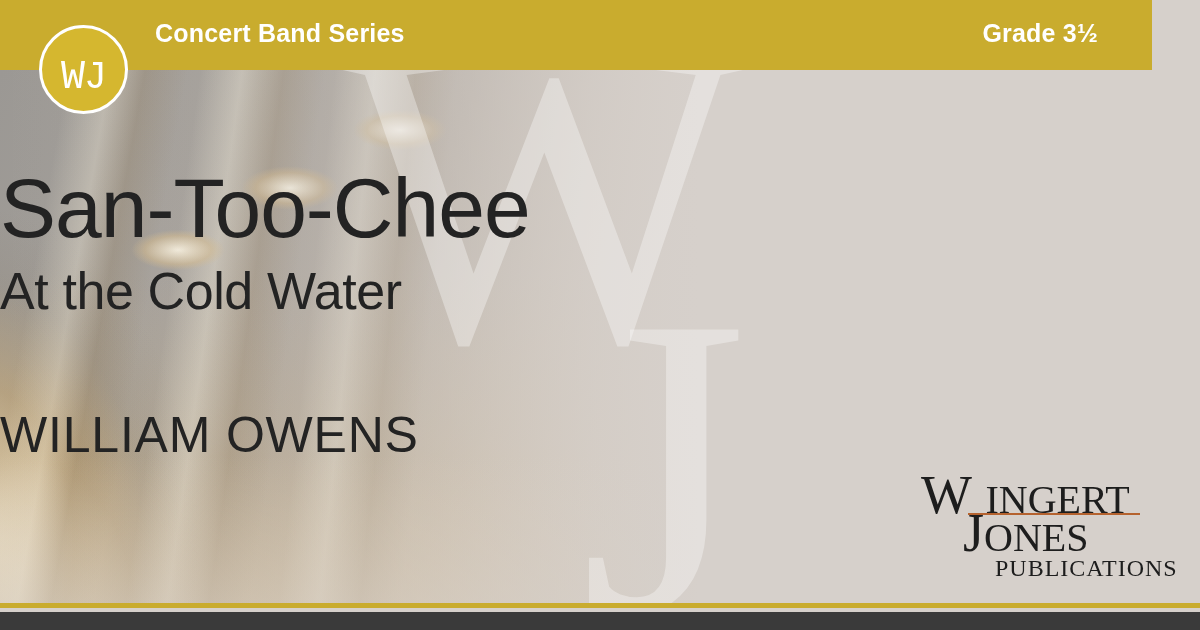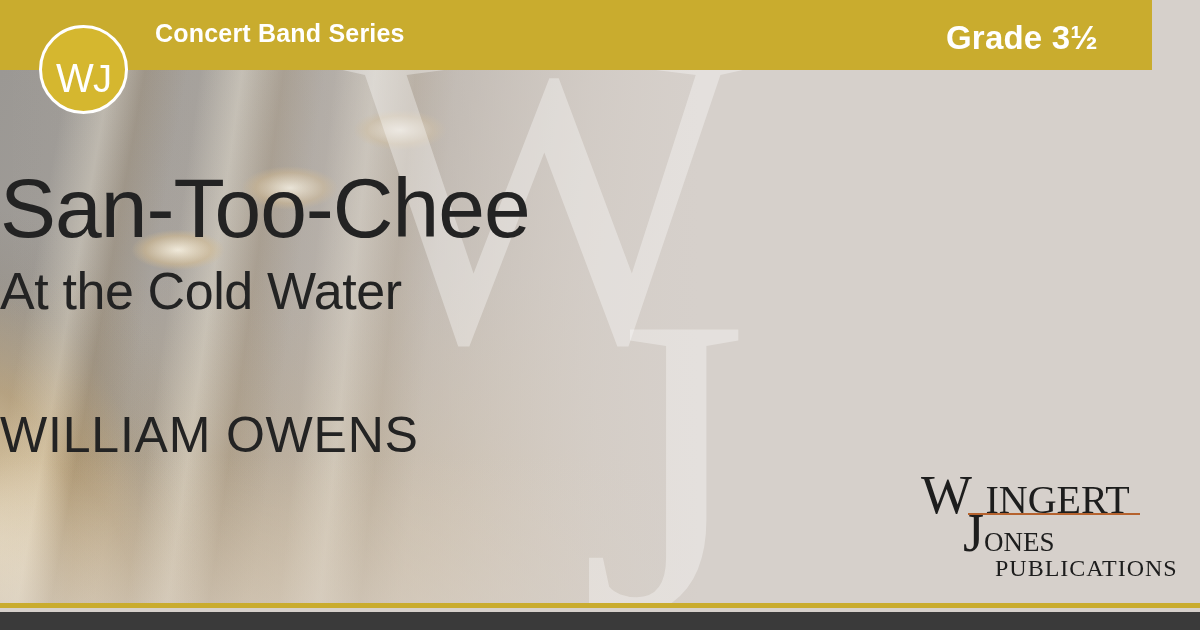--- a/index.html
+++ b/index.html
@@ -92,41 +92,41 @@
     left: 155px; top: 19px;
     color: #ffffff;
     font-size: 25px;
     font-weight: bold;
     letter-spacing: .2px;
   }
   .topbar .grade {
     position: absolute;
     right: 54px; top: 19px;
     color: #ffffff;
-    font-size: 33px;
+    font-size: 25px;
     font-weight: bold;
     letter-spacing: .2px;
     text-align: right;
   }
 
   
   .badge {
     position: absolute;
     left: 39px; top: 25px;
     width: 89px; height: 89px;
     border-radius: 50%;
     background: #D5B72F;
     border: 3px solid #ffffff;
     box-sizing: border-box;
     display: flex;
     align-items: center;
     justify-content: center;
   }
   .badge .wj {
-    font-family: Liberation Sans, sans-serif;
+    font-family: Liberation Mono, monospace;
     color: #ffffff;
     font-size: 40px;
     line-height: 1;
     letter-spacing: -1px;
     margin-top: 16px;
   }
   .badge .wj .j { font-size: 38px; }
 
   
   .content {
@@ -203,21 +203,21 @@
     width: 172px; height: 2px;
     background: #b5622e;
   }
   .logo .row2 {
     position: absolute;
     left: 48px; top: 38px;
     font-size: 54px;
     line-height: 1;
   }
   .logo .row2 .cap { font-size: 54px; }
-  .logo .row2 .small { font-size: 27px; }
+  .logo .row2 .small { font-size: 40px; }
   .logo .row3 {
     position: absolute;
     left: 80px; top: 88px;
     font-size: 24px;
     letter-spacing: 1px;
     line-height: 1;
     text-align: right;
   }
 
   

